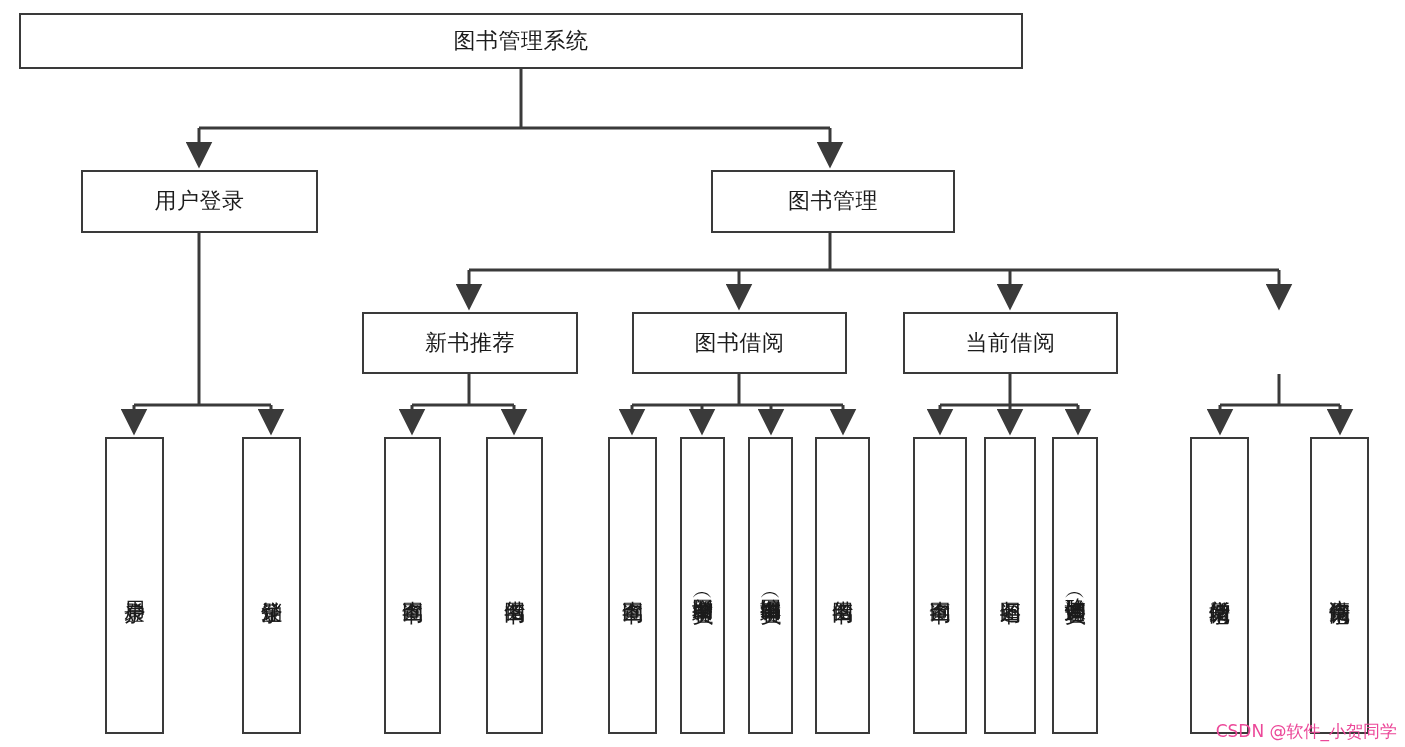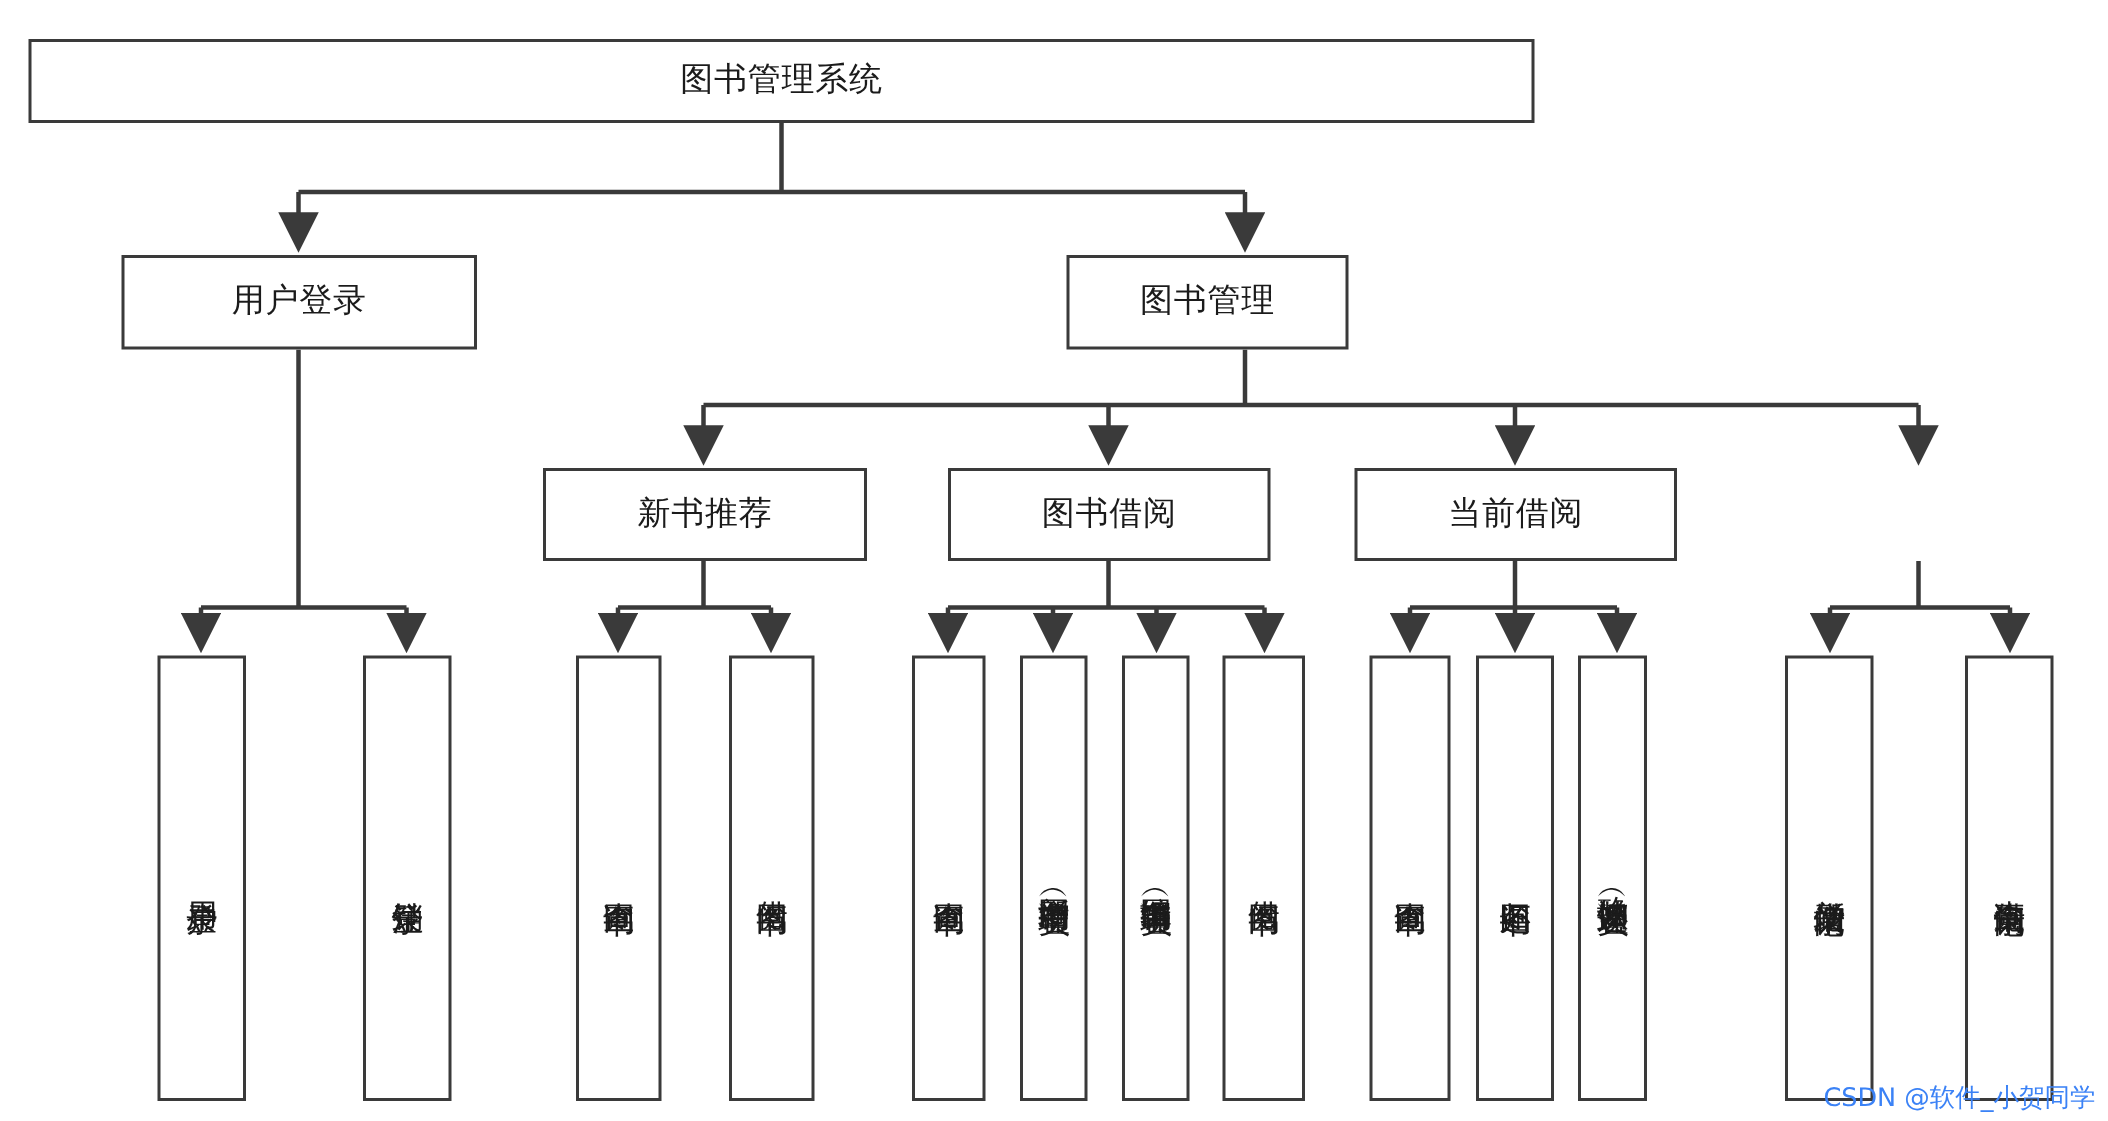--- a/index.html
+++ b/index.html
@@ -56,21 +56,21 @@
     line-height: 1.25;
     letter-spacing: 1px;
     white-space: nowrap;
     max-height: 100%;
   }
   .watermark {
     position: absolute;
     right: 8px;
     bottom: 4px;
     font-size: 17px;
-    color: #3b82f6;
+    color: #ec4899;
     white-space: nowrap;
     user-select: none;
   }
 </style>
 </head>
 <body>
 
 <div id="diagram-root">
 
   <svg id="flow-svg" viewBox="0 0 1405 747" xmlns="http://www.w3.org/2000/svg">
@@ -116,28 +116,28 @@
       <path d="M 1010 405 L 1010 431" marker-end="url(#arrow)"></path>
       <path d="M 1078 405 L 1078 431" marker-end="url(#arrow)"></path>
 
       <path d="M 1279 374 L 1279 405"></path>
       <path d="M 1220 405 L 1340 405"></path>
       <path d="M 1220 405 L 1220 431" marker-end="url(#arrow)"></path>
       <path d="M 1340 405 L 1340 431" marker-end="url(#arrow)"></path>
     </g>
   </svg>
 
-  <div class="node-box horizontal" style="left:19px; top:26px; width:1004px; height:56px;">
+  <div class="node-box horizontal" style="left:19px; top:13px; width:1004px; height:56px;">
     <span class="node-label">图书管理系统</span>
   </div>
 
   <div class="node-box horizontal" style="left:81px; top:170px; width:237px; height:63px;">
     <span class="node-label">用户登录</span>
   </div>
-  <div class="node-box horizontal" style="left:711px; top:170px; width:188px; height:63px;text-align:center;">
+  <div class="node-box horizontal" style="left:711px; top:170px; width:244px; height:63px;text-align:center;">
     <span class="node-label">图书管理</span>
   </div>
 
   <div class="node-box horizontal" style="left:362px; top:312px; width:216px; height:62px;">
     <span class="node-label">新书推荐</span>
   </div>
   <div class="node-box horizontal" style="left:632px; top:312px; width:215px; height:62px;justify-content:center;">
     <span class="node-label">图书借阅</span>
   </div>
   <div class="node-box horizontal" style="left:903px; top:312px; width:215px; height:62px;">

